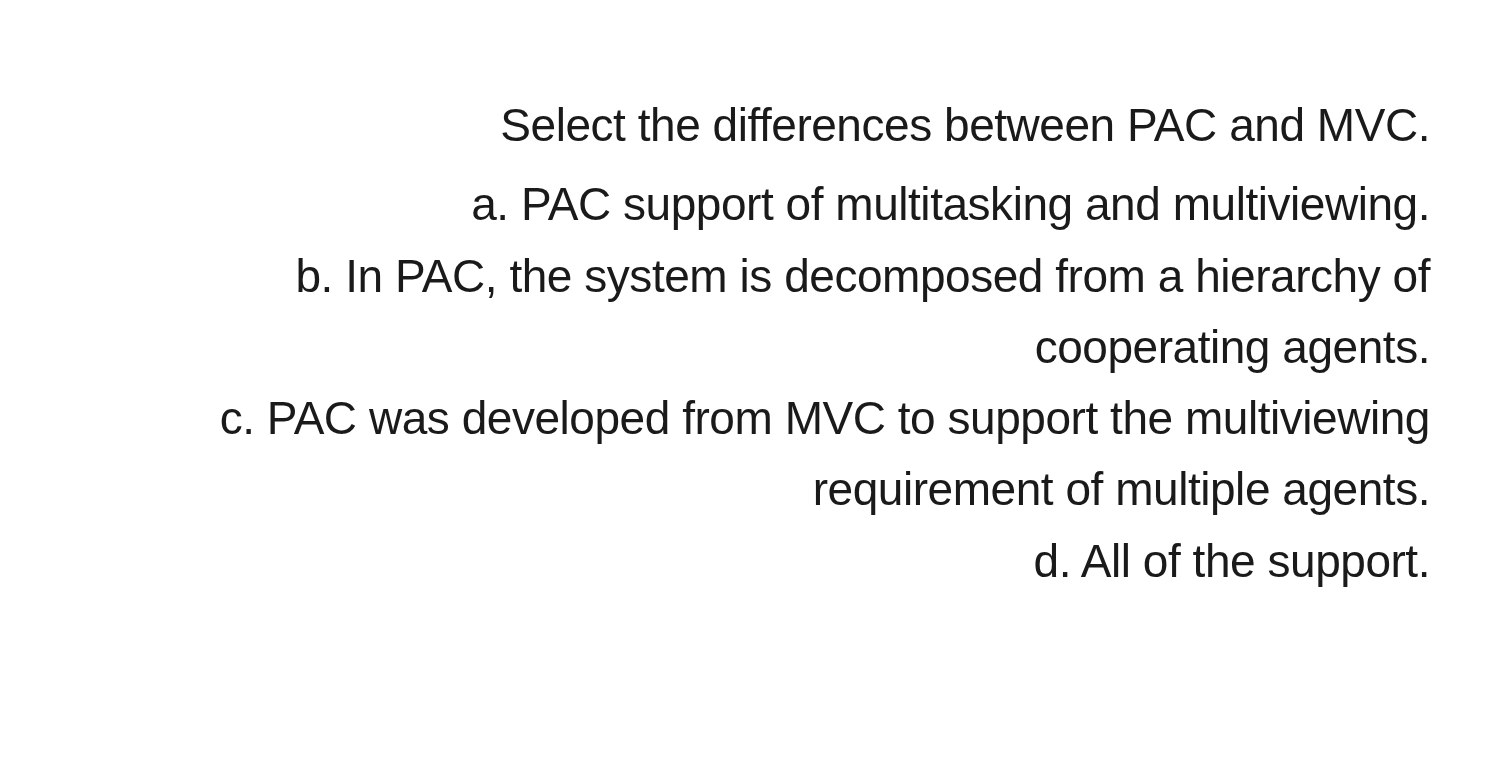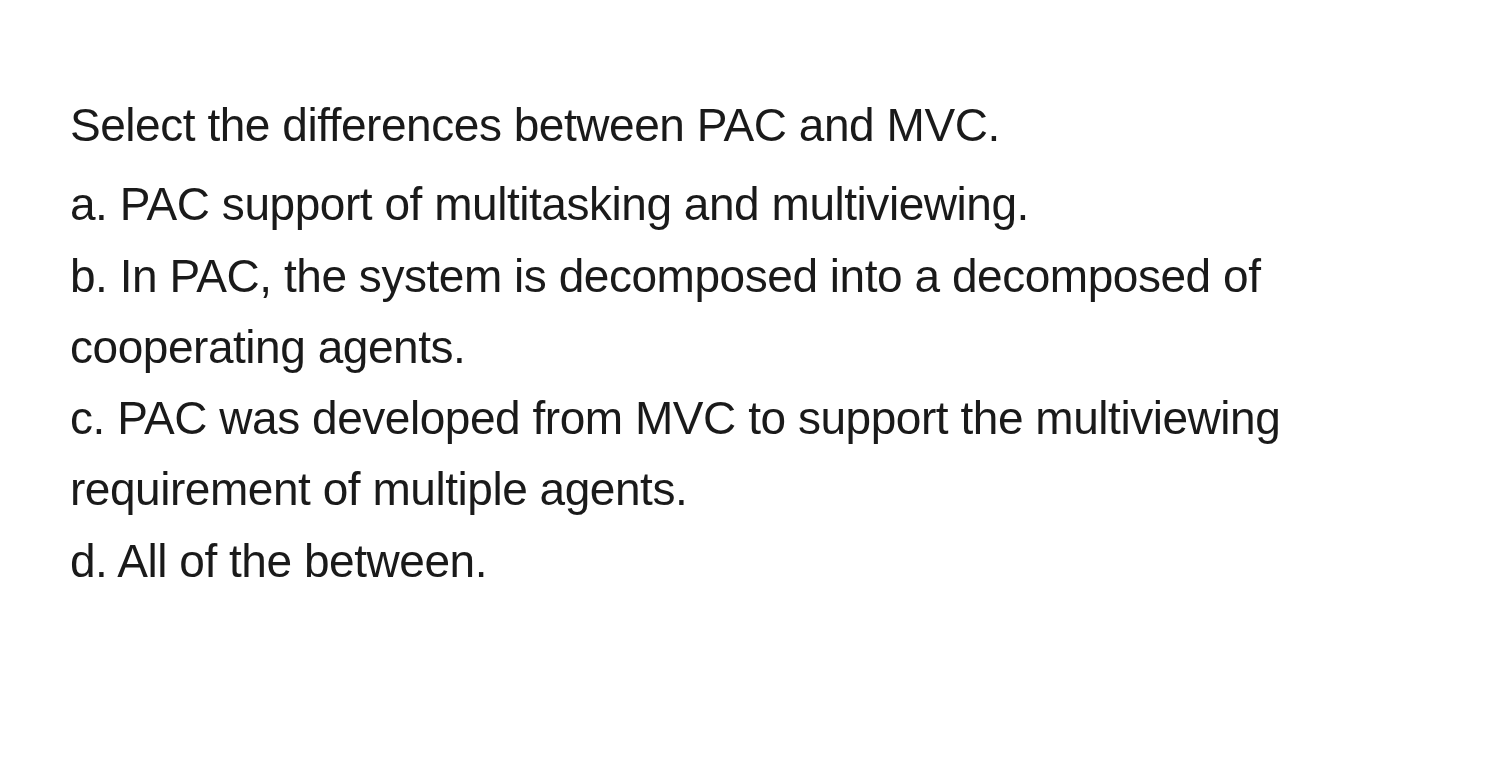--- a/index.html
+++ b/index.html
@@ -1,18 +1,19 @@
 <!DOCTYPE html>
 <html><head>
   <meta charset="utf-8">
   <style>
     * {
       margin: 0;
       padding: 0;
       box-sizing: border-box;
+      text-align: right;
     }
     body {
       width: 1500px;
       height: 776px;
       background: #ffffff;
       font-family: -apple-system, BlinkMacSystemFont, "Segoe UI", Helvetica, Arial, sans-serif;
       padding: 90px 70px 0 70px;
       color: #1a1a1a;
       font-size: 46px;
       line-height: 1.55;
@@ -23,15 +24,15 @@
     }
     .option {
       margin-bottom: 0;
     }
   </style>
 </head>
 <body>
 
 <div class="question">Select the differences between PAC and MVC.</div>
 <div class="option">a. PAC support of multitasking and multiviewing.</div>
-<div class="option">b. In PAC, the system is decomposed into a decomposed of cooperating agents.</div>
+<div class="option">b. In PAC, the system is decomposed from a hierarchy of cooperating agents.</div>
 <div class="option">c. PAC was developed from MVC to support the multiviewing requirement of multiple agents.</div>
-<div class="option">d. All of the between.</div>
+<div class="option">d. All of the support.</div>
 
 </body></html>

